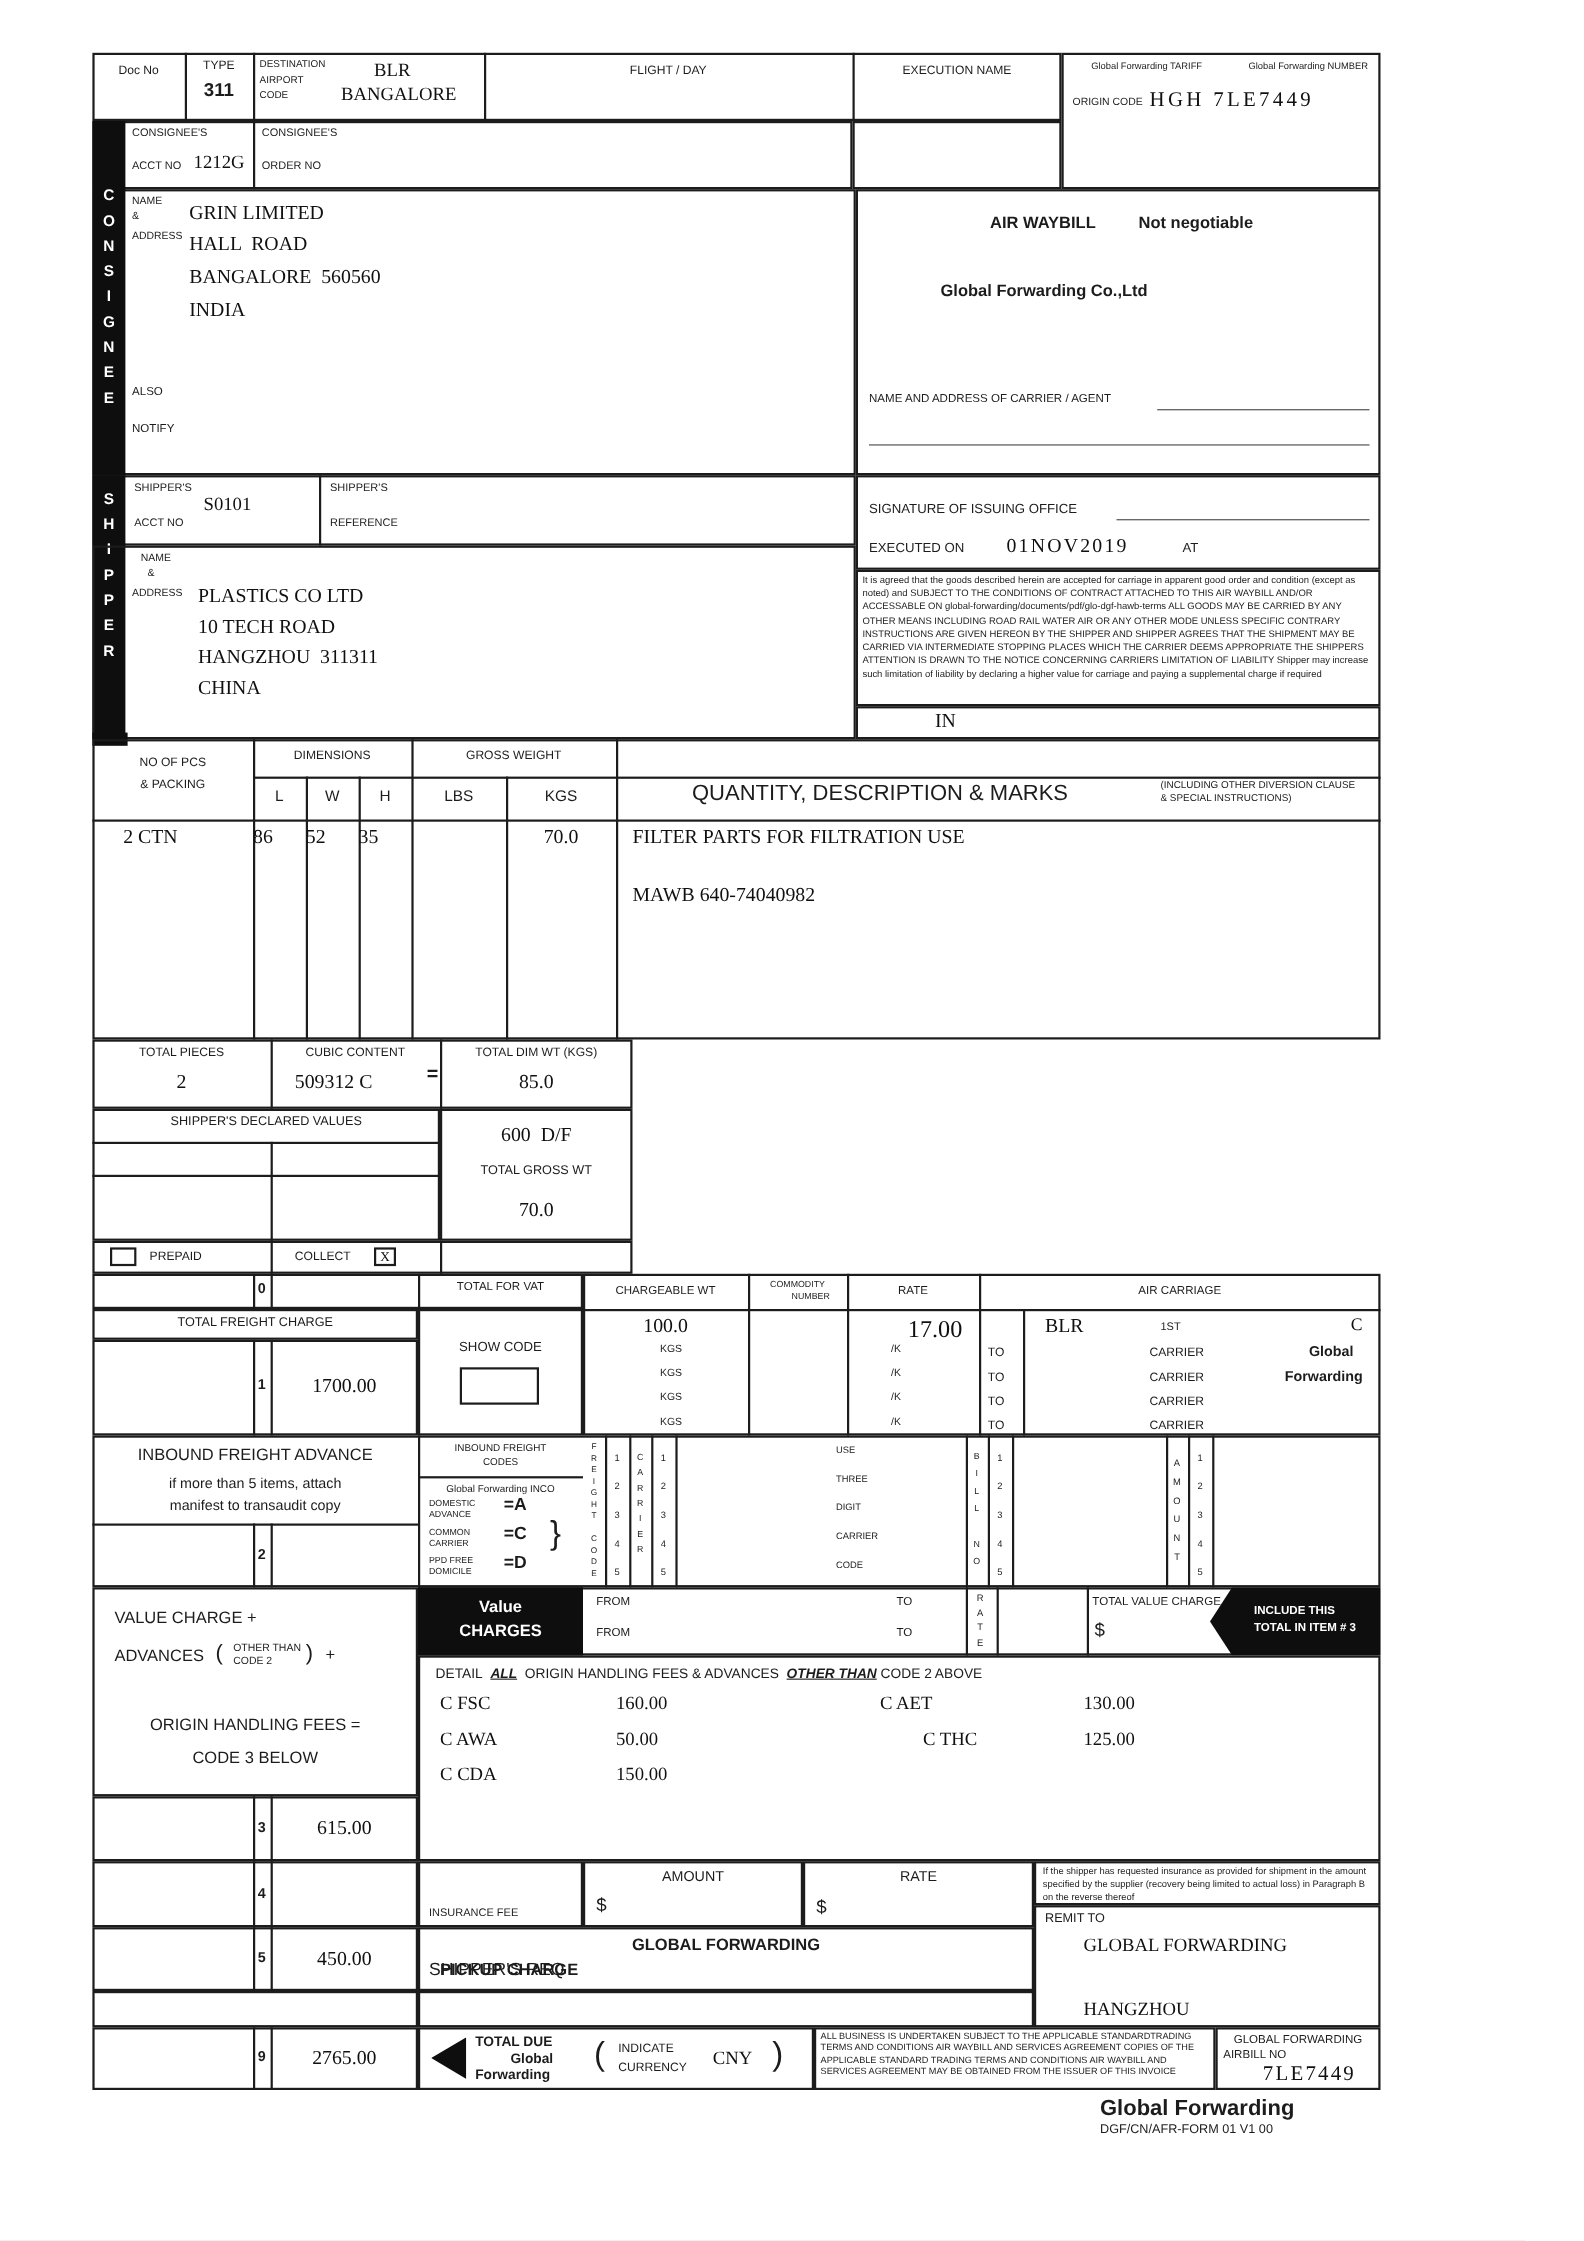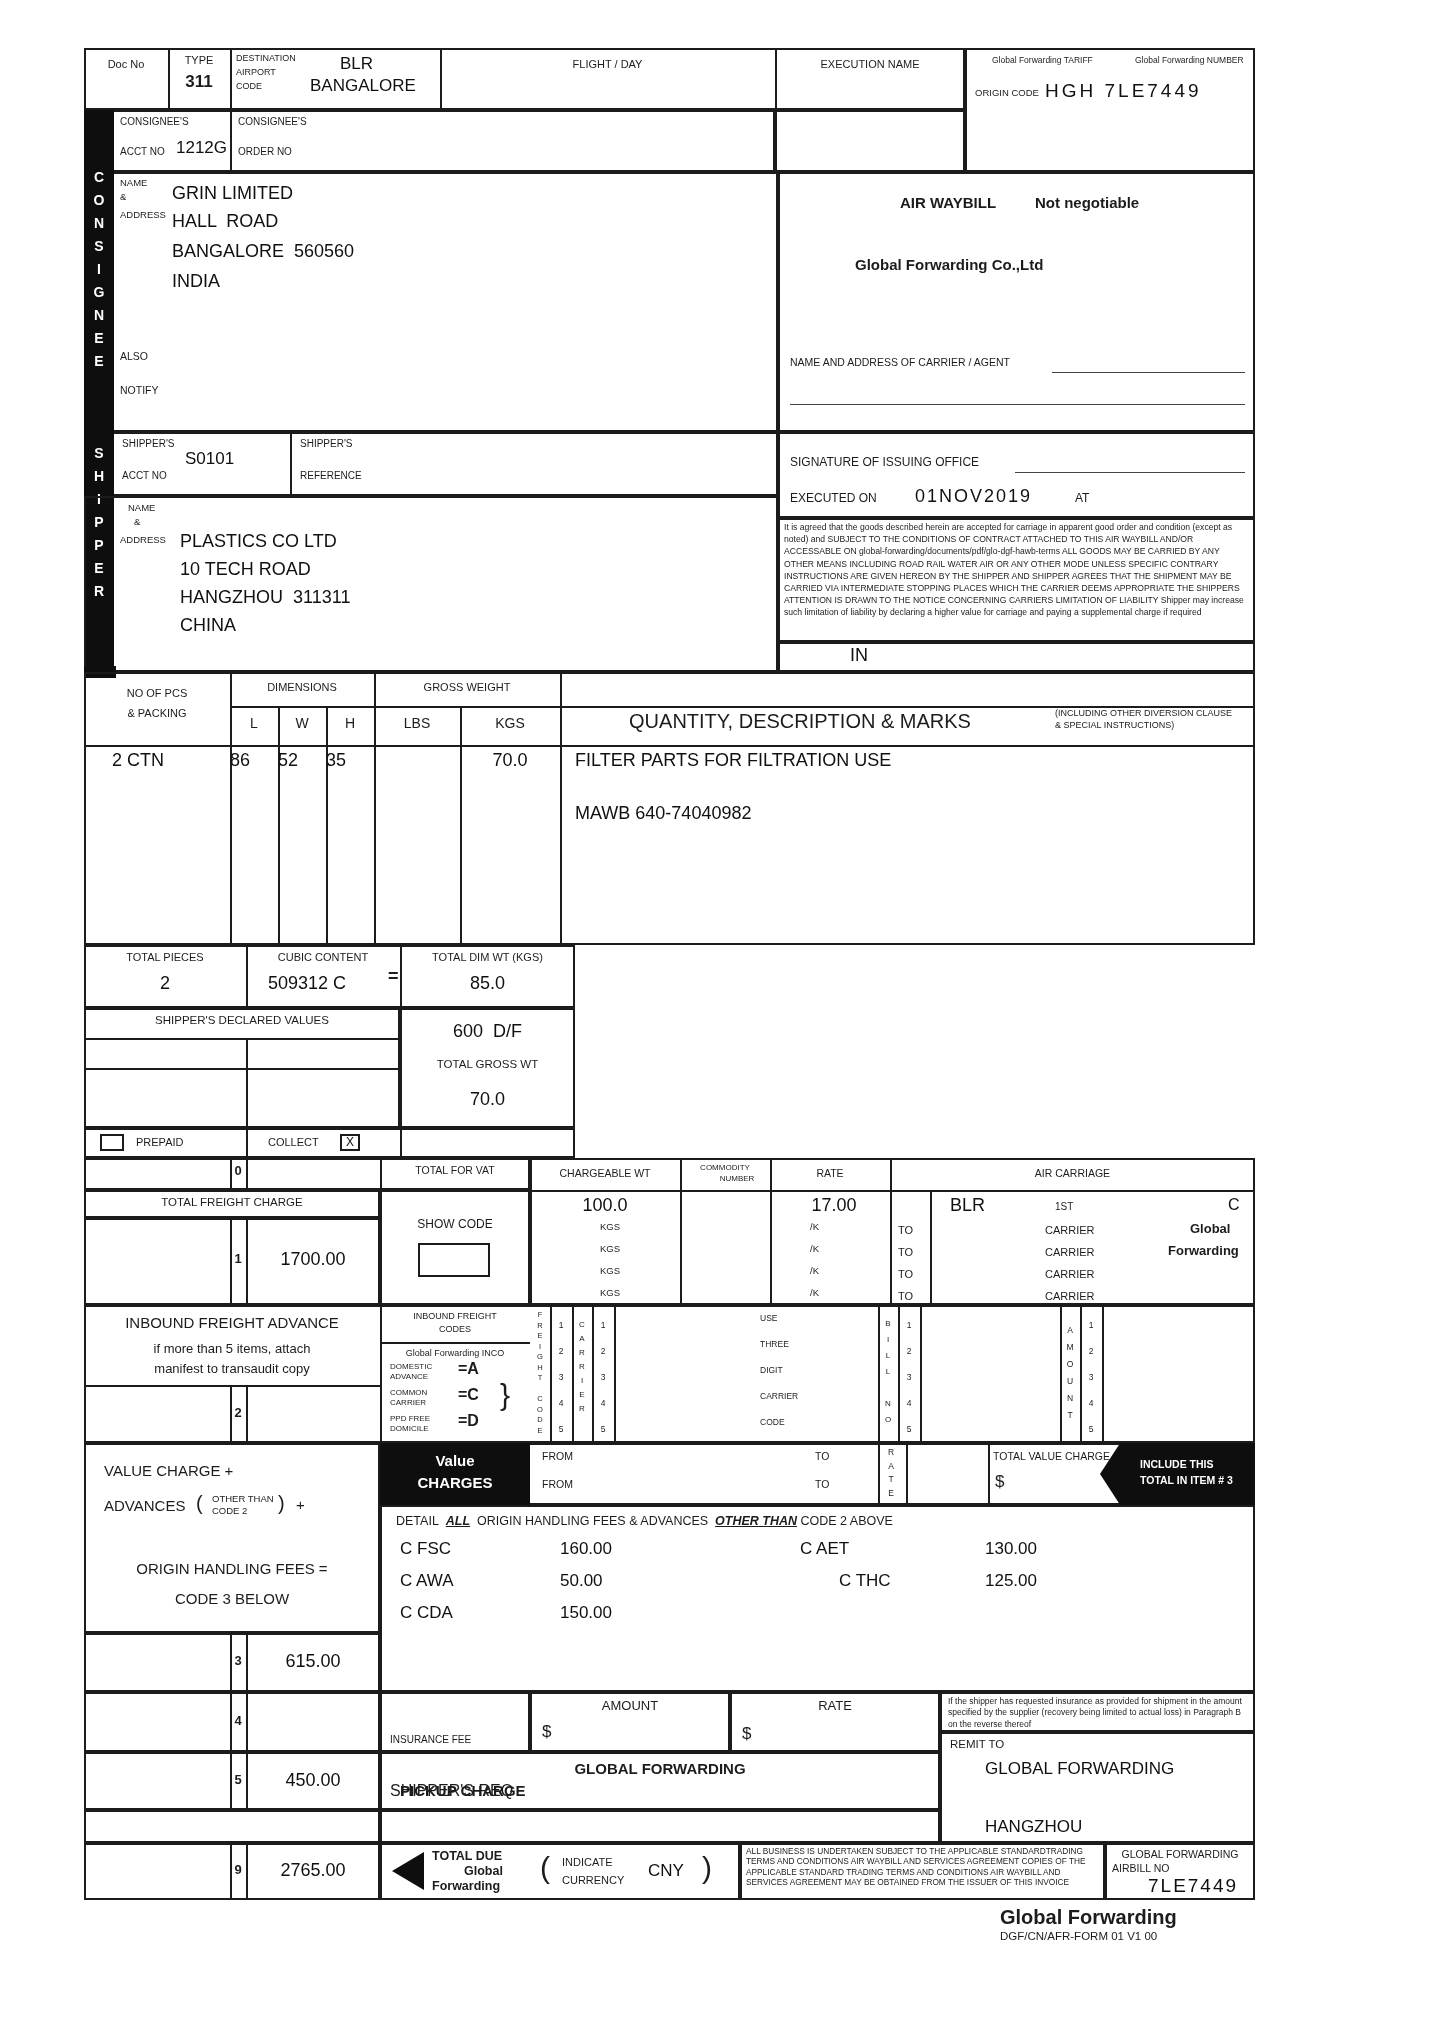--- a/index.html
+++ b/index.html
@@ -2,21 +2,21 @@
 <html><head>
 <meta charset="utf-8">
 <style>
   html,body{margin:0;padding:0;background:#ddd}
   .page{position:relative;width:1440px;height:2037px;background:#fff;overflow:hidden}
   .bx{position:absolute;border:2px solid #1c1c1c;box-sizing:border-box;background:transparent}
   .vl{position:absolute;width:2px;background:#1c1c1c}
   .hl{position:absolute;height:2px;background:#1c1c1c}
   .th{position:absolute;height:1px;background:#444}
   .lbl{position:absolute;font-family:"Liberation Sans",sans-serif;color:#1c1c1c;line-height:1.15}
-  .mono{position:absolute;font-family:Liberation Sans, sans-serif;color:#101010;white-space:pre;line-height:1.1}
+  .mono{position:absolute;font-family:Liberation Serif, serif;color:#101010;white-space:pre;line-height:1.1}
   .b{font-weight:bold}
   .i{font-style:italic}
   .u{text-decoration:underline}
   .ctr{text-align:center}
   .rt{text-align:left}
   .blk{position:absolute;background:#0e0e0e;color:#fff}
   .vert{white-space:pre-line;text-align:center}
   .chk{position:absolute;border:2px solid #1c1c1c;box-sizing:border-box;background:#fff}
   .tri{position:absolute;background:#0e0e0e;clip-path:polygon(100% 0,100% 100%,0 50%)}
   .arrowbox{position:absolute;background:#0e0e0e;color:#fff;clip-path:polygon(0 50%,13% 0,100% 0,100% 100%,13% 100%)}
@@ -210,21 +210,21 @@
   <div class="lbl ctr" style="left:530px;top:1167px;width:150px;font-size:10.5px">CHARGEABLE WT</div>
   <div class="lbl ctr" style="left:680px;top:1163px;width:90px;font-size:8px">COMMODITY</div>
   <div class="lbl ctr" style="left:680px;top:1174px;width:114px;font-size:8px">NUMBER</div>
   <div class="lbl ctr" style="left:770px;top:1167px;width:120px;font-size:10.5px">RATE</div>
   <div class="lbl ctr" style="left:890px;top:1167px;width:365px;font-size:10.5px">AIR CARRIAGE</div>
   <div class="mono ctr" style="left:530px;top:1196px;width:150px;font-size:18px">100.0</div>
   <div class="lbl rt" style="left:600px;top:1222px;width:70px;font-size:9.5px">KGS</div>
   <div class="lbl rt" style="left:600px;top:1244px;width:70px;font-size:9.5px">KGS</div>
   <div class="lbl rt" style="left:600px;top:1266px;width:70px;font-size:9.5px">KGS</div>
   <div class="lbl rt" style="left:600px;top:1288px;width:70px;font-size:9.5px">KGS</div>
-  <div class="mono ctr" style="left:780px;top:1196px;width:108px;font-size:18px">17.00</div>
+  <div class="mono ctr" style="left:796px;top:1196px;width:108px;font-size:22px">17.00</div>
   <div class="lbl rt" style="left:810px;top:1222px;width:70px;font-size:9.5px">/K</div>
   <div class="lbl rt" style="left:810px;top:1244px;width:70px;font-size:9.5px">/K</div>
   <div class="lbl rt" style="left:810px;top:1266px;width:70px;font-size:9.5px">/K</div>
   <div class="lbl rt" style="left:810px;top:1288px;width:70px;font-size:9.5px">/K</div>
   <div class="mono" style="left:950px;top:1196px;font-size:18px">BLR</div>
   <div class="lbl" style="left:1055px;top:1201px;font-size:10px">1ST</div>
   <div class="mono" style="left:1228px;top:1196px;font-size:16px">C</div>
   <div class="lbl" style="left:898px;top:1224px;font-size:11px">TO</div>
   <div class="lbl" style="left:898px;top:1246px;font-size:11px">TO</div>
   <div class="lbl" style="left:898px;top:1268px;font-size:11px">TO</div>

